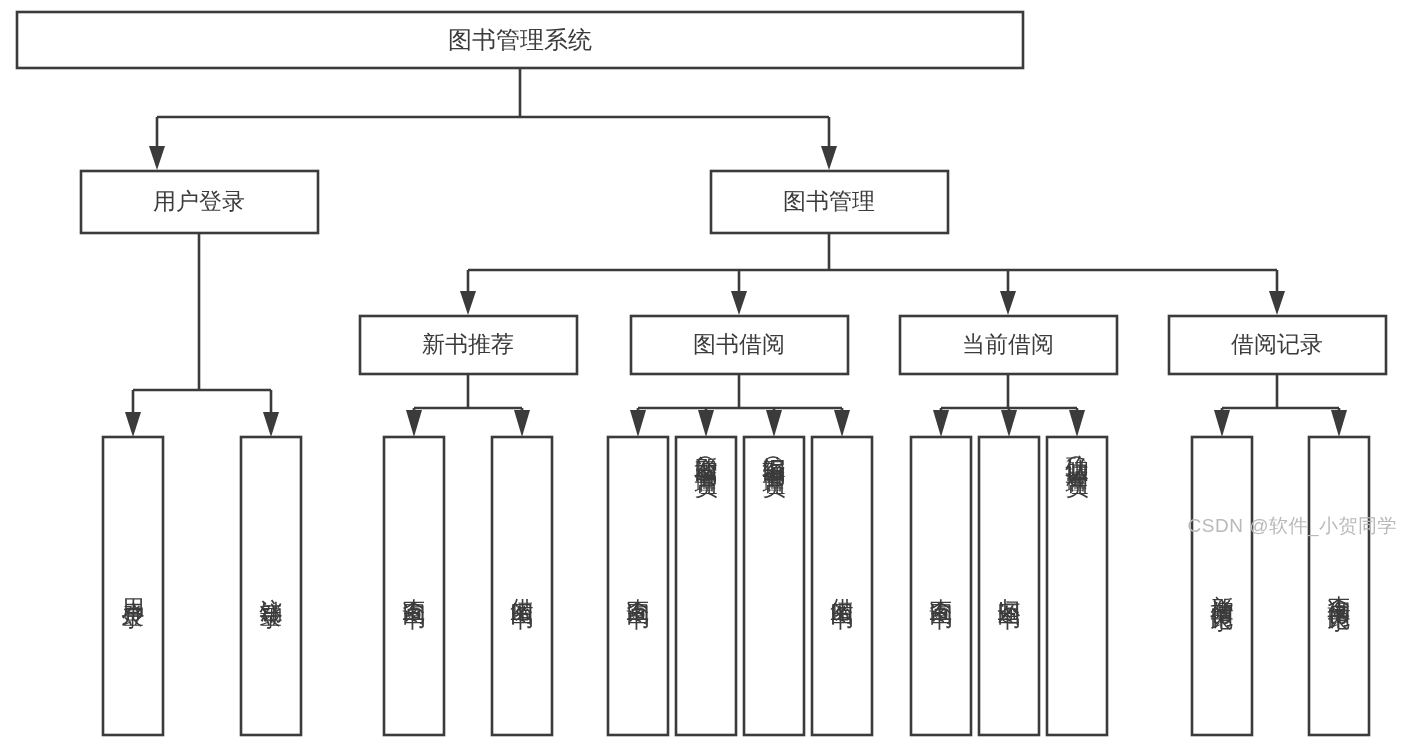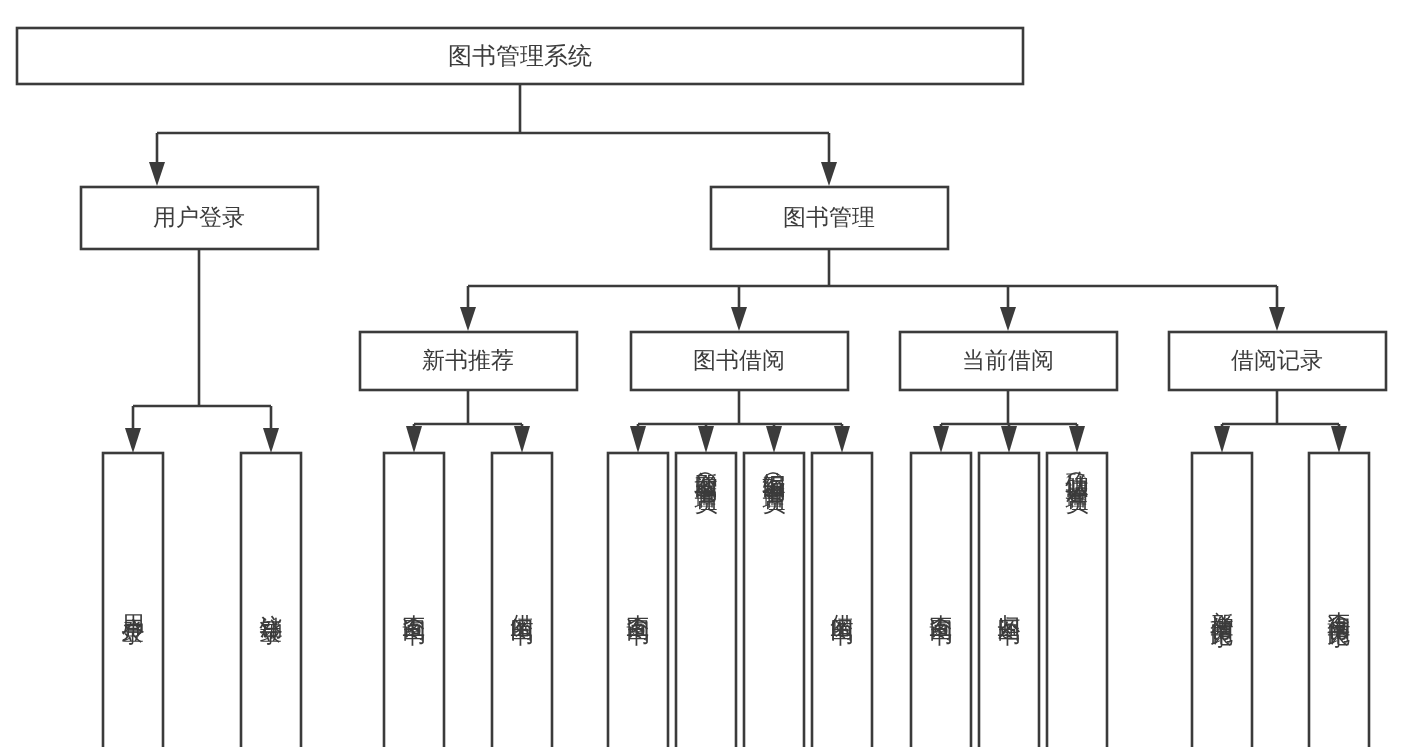--- a/index.html
+++ b/index.html
@@ -13,21 +13,20 @@
     font-family: "Liberation Sans", "DejaVu Sans", sans-serif;
     overflow: hidden;
     position: relative;
   }
   #diagram-root {
     position: absolute;
     left: 0;
     top: 0;
     width: 1405px;
     height: 545px;
-    margin-top: 16px;
   }
   svg.flowchart {
     display: block;
     width: 1405px;
     height: 747px;
   }
   .node-box {
     fill: #ffffff;
     stroke: #3b3b3b;
     stroke-width: 2.6;
@@ -240,13 +239,14 @@
     <span class="vlabel">确认归还（管理员）</span>
   </div>
 
   <div class="vlabel-wrap" style="left:1192px; top:437px; width:60px; height:298px;">
     <span class="vlabel">新增借阅记录</span>
   </div>
   <div class="vlabel-wrap" style="left:1309px; top:437px; width:60px; height:298px;">
     <span class="vlabel">查询借阅记录</span>
   </div>
 
+  <div id="watermark">CSDN @软件_小贺同学</div>
 </div>
 
 </body></html>

